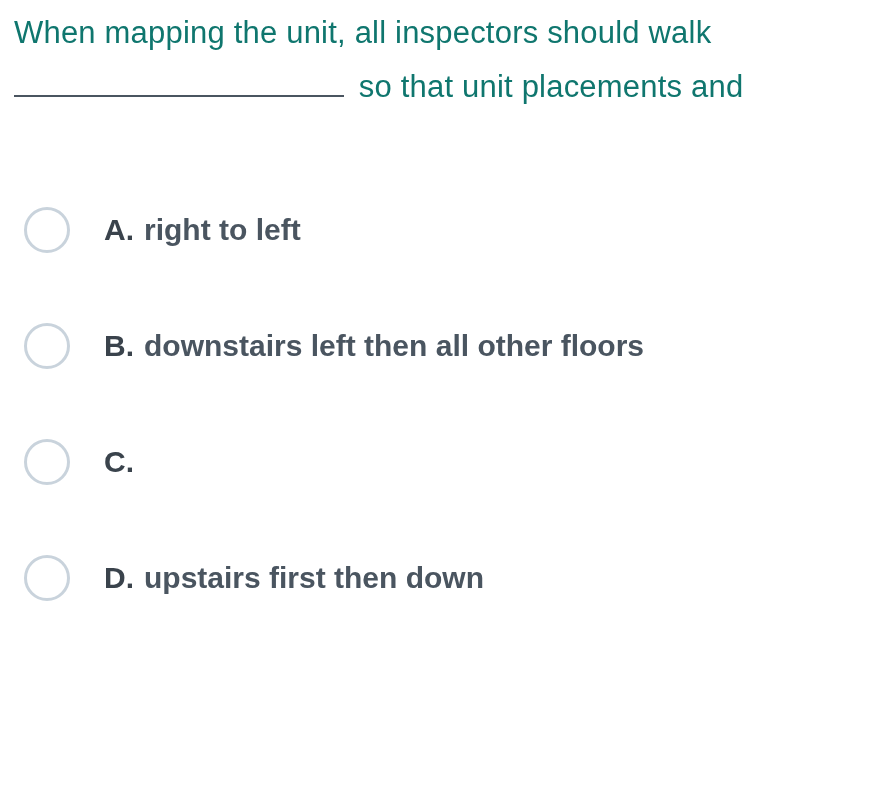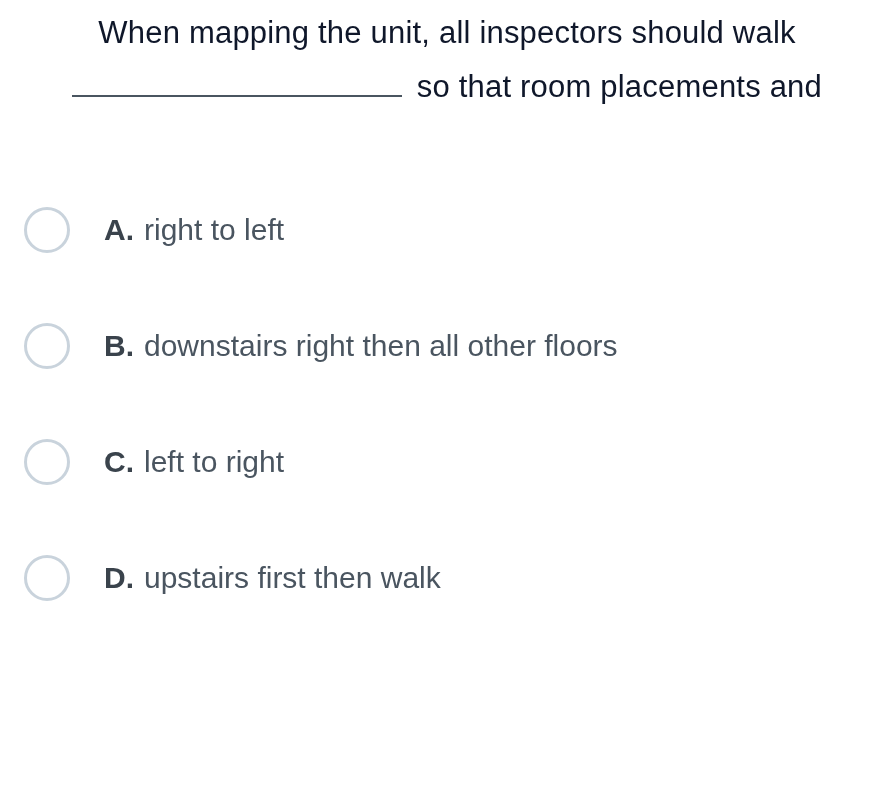--- a/index.html
+++ b/index.html
@@ -11,23 +11,22 @@
     font-family: Arial, Helvetica, sans-serif;
   }
   .container {
     padding: 6px 10px 10px 14px;
     box-sizing: border-box;
     width: 890px;
   }
   .question {
     font-size: 31px;
     line-height: 1.75;
-    color: #0f172a;
+    color: #0f766e;
     letter-spacing: 0.2px;
-    text-align: center;
   }
   .question .blank {
     display: inline-block;
     border-bottom: 2px solid #4a5560;
     width: 330px;
     vertical-align: baseline;
     line-height: 1;
     height: 0.85em;
     margin-right: 6px;
   }
@@ -59,62 +58,61 @@
     color: #4a5560;
     display: flex;
     align-items: baseline;
     gap: 10px;
   }
   .option-key {
     font-weight: 700;
     color: #3a434c;
   }
   .option-text {
-    font-weight: 400;
+    font-weight: 700;
   }
 </style>
 </head>
 <body>
 
 <div class="container">
 
   <div class="question">
     <span>When mapping the unit, all inspectors should walk</span><br>
-    <span class="blank"></span><span> so that room placements and</span><br>
+    <span class="blank"></span><span> so that unit placements and</span><br>
     <br>
   </div>
 
   <div class="options">
 
     <div class="option">
       <div class="radio"></div>
       <div class="option-label">
         <span class="option-key">A.</span>
         <span class="option-text">right to left</span>
       </div>
     </div>
 
     <div class="option">
       <div class="radio"></div>
       <div class="option-label">
         <span class="option-key">B.</span>
-        <span class="option-text">downstairs right then all other floors</span>
+        <span class="option-text">downstairs left then all other floors</span>
       </div>
     </div>
 
     <div class="option">
       <div class="radio"></div>
       <div class="option-label">
         <span class="option-key">C.</span>
-        <span class="option-text">left to right</span>
       </div>
     </div>
 
     <div class="option">
       <div class="radio"></div>
       <div class="option-label">
         <span class="option-key">D.</span>
-        <span class="option-text">upstairs first then walk</span>
+        <span class="option-text">upstairs first then down</span>
       </div>
     </div>
 
   </div>
 </div>
 
 </body></html>

